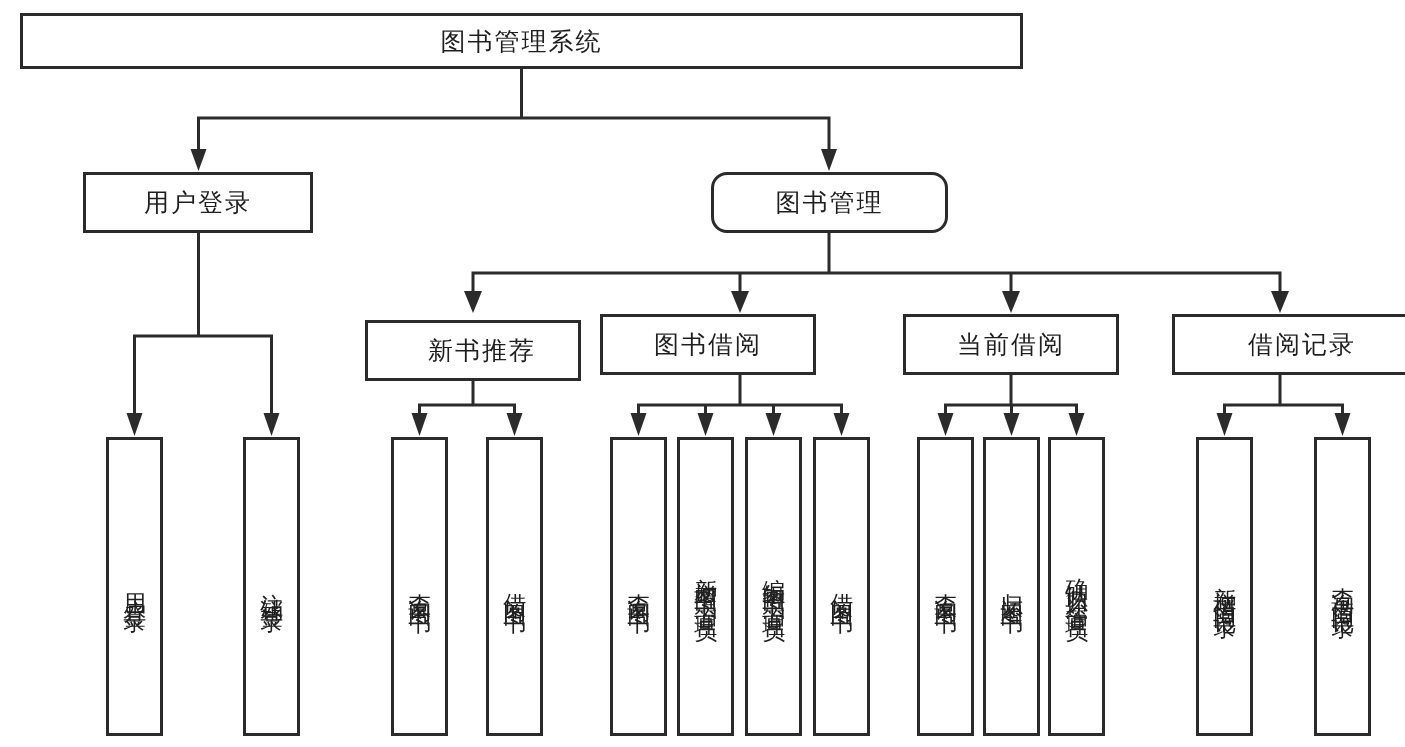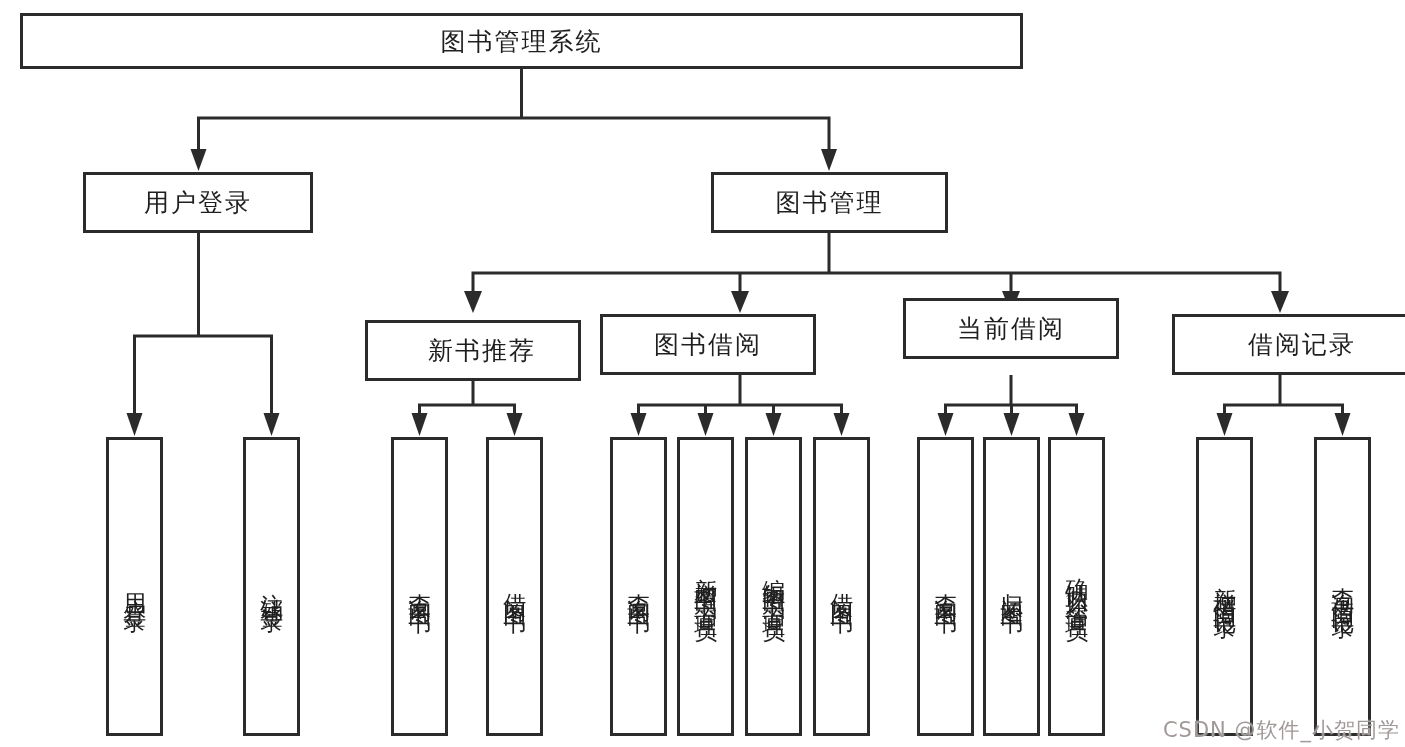--- a/index.html
+++ b/index.html
@@ -72,25 +72,25 @@
     <g>
       <path d="M1280,375 V405 M1224.5,416 V405 H1342.5 V416"></path>
       <polygon points="1216.5,413 1232.5,413 1224.5,436"></polygon>
       <polygon points="1334.5,413 1350.5,413 1342.5,436"></polygon>
     </g>
   </svg>
 
   <div class="bx hz" style="left:20px;top:13px;width:1003px;height:56px;">图书管理系统</div>
 
   <div class="bx hz" style="left:83px;top:172px;width:230px;height:61px;">用户登录</div>
-  <div class="bx hz" style="left:711px;top:172px;width:237px;height:61px;">图书管理</div>
+  <div class="bx hz" style="left:711px;top:172px;width:237px;height:61px;border-radius:16px;">图书管理</div>
 
   <div class="bx hz" style="left:365px;top:320px;width:216px;height:61px;padding-left:18px;">新书推荐</div>
   <div class="bx hz" style="left:600px;top:314px;width:216px;height:61px;">图书借阅</div>
-  <div class="bx hz" style="left:903px;top:298px;width:216px;height:61px;">当前借阅</div>
+  <div class="bx hz" style="left:903px;top:314px;width:216px;height:61px;">当前借阅</div>
   <div class="bx hz" style="left:1172px;top:314px;width:260px;height:61px;">借阅记录</div>
 
   <div class="bx vt" style="left:106px;top:437px;width:57px;height:299px;">
     <span>用户登录</span>
   </div>
   <div class="bx vt" style="left:243px;top:437px;width:57px;height:299px;">
     <span>注销登录</span>
   </div>
 
   <div class="bx vt" style="left:391px;top:437px;width:57px;height:299px;">
@@ -123,14 +123,13 @@
     <span>确认归还（管理员）</span>
   </div>
 
   <div class="bx vt" style="left:1196px;top:437px;width:57px;height:299px;">
     <span>新增借阅记录</span>
   </div>
   <div class="bx vt" style="left:1314px;top:437px;width:57px;height:299px;">
     <span>查询借阅记录</span>
   </div>
 
-  <div class="watermark">CSDN @软件_小贺同学</div>
 </div>
 
 </body></html>

